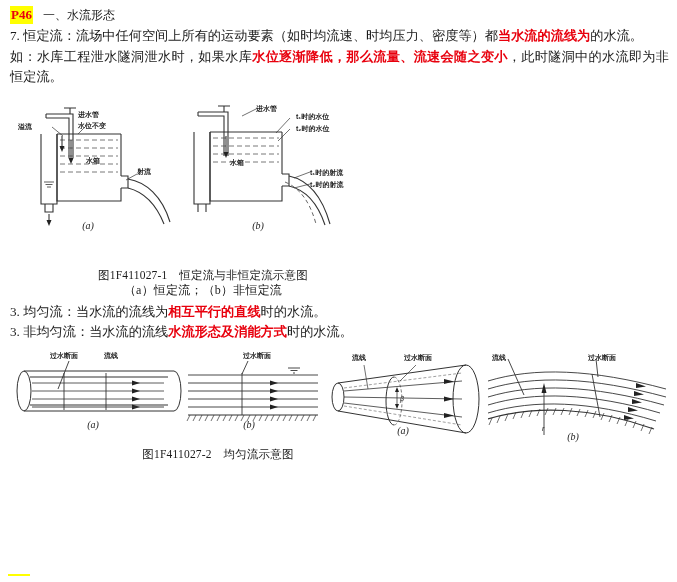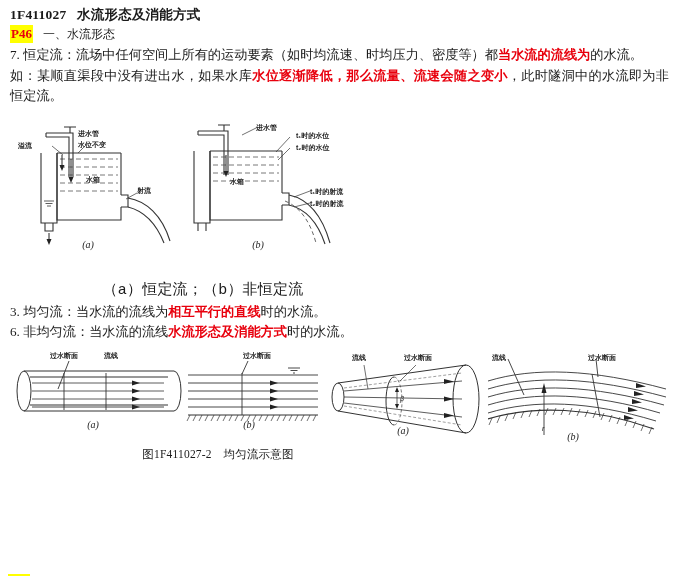--- a/index.html
+++ b/index.html
@@ -66,21 +66,21 @@
     position: relative;
     height: 170px;
     margin-top: 6px;
   }
   .cap {
     text-align: center;
     font-size: 11.5px;
     line-height: 15px;
     letter-spacing: 0.2px;
   }
-  .cap.small { font-size: 15px; font-family: Liberation Mono, monospace; }
+  .cap.small { font-size: 12px; }
   .fig-label {
     font-size: 10px;
     font-style: italic;
     text-align: center;
   }
   .dlabel {
     position: absolute;
     font-size: 7px;
     font-weight: bold;
     color: #222;
@@ -109,33 +109,28 @@
     left: 8px; bottom: 6px;
     width: 22px; height: 2px;
     background: #ffff00;
   }
 </style>
 </head>
 <body>
 
 <div class="page">
 
-  <div class="title-line">
-    <span>1F411027</span>
-    &nbsp;
-    <span>水流形态及消能方式</span>
-  </div>
 
   <div class="sub-line">
     <span class="pagemark">P46</span>
     <span class="sub-title">一、水流形态</span>
   </div>
 
   <p class="body" id="p1"><span>7. 恒定流：流场中任何空间上所有的运动要素（如时均流速、时均压力、密度等）都</span><span class="red">当水流的流线为</span><span>的水流。</span></p>
-  <p class="body" id="p4"><span>如：某顺直渠段中没有进出水，如果水库</span><span class="red">水位逐渐降低，那么流量、流速会随之变小</span><span>，此时隧洞中的水流即为非恒定流。</span></p>
+  <p class="body" id="p4"><span>如：水库工程泄水隧洞泄水时，如果水库</span><span class="red">水位逐渐降低，那么流量、流速会随之变小</span><span>，此时隧洞中的水流即为非恒定流。</span></p>
 
   <div class="fig1-wrap">
 
     <svg width="180" height="130" viewBox="0 0 180 130" style="position:absolute;left:8px;top:2px;">
       <g stroke="#333" fill="none" stroke-width="1.1">
 
         <path d="M25 38 L25 108 L41 108 L41 38"></path>
 
         <path d="M41 38 L41 105 L105 105 L105 92"></path>
         <path d="M41 38 L105 38"></path>
@@ -241,24 +236,25 @@
 
     <div class="dlabel" style="left:248px;top:10px;">进水管</div>
     <div class="dlabel" style="left:288px;top:18px;">t₁时的水位</div>
     <div class="dlabel" style="left:288px;top:30px;">t₂时的水位</div>
     <div class="dlabel" style="left:222px;top:64px;">水箱</div>
     <div class="dlabel" style="left:302px;top:74px;">t₁时的射流</div>
     <div class="dlabel" style="left:302px;top:86px;">t₂时的射流</div>
     <div class="fig-label" style="position:absolute;left:230px;top:126px;width:40px;">(b)</div>
   </div>
 
+  <div class="cap" style="width:330px;margin-left:30px;margin-top:4px;">图1F411027-1　恒定流与非恒定流示意图</div>
   <div class="cap small" style="width:330px;margin-left:30px;">（a）恒定流；（b）非恒定流</div>
 
   <p class="body" style="margin-top:4px;" id="p5"><span>3. 均匀流：当水流的流线为</span><span class="red">相互平行的直线</span><span>时的水流。</span></p>
-  <p class="body" id="p7"><span>6. 非均匀流：当水流的流线</span><span class="red">水流形态及消能方式</span><span>时的水流。</span></p>
+  <p class="body" id="p7"><span>3. 非均匀流：当水流的流线</span><span class="red">水流形态及消能方式</span><span>时的水流。</span></p>
 
   <div class="fig2-wrap">
 
     <svg width="170" height="90" viewBox="0 0 170 90" style="position:absolute;left:6px;top:2px;">
       <g stroke="#333" fill="none" stroke-width="1">
 
         <path d="M10 22 L160 22"></path>
         <path d="M10 62 L160 62"></path>
         <ellipse cx="10" cy="42" rx="7" ry="20"></ellipse>
         <path d="M160 22 A7 20 0 0 1 160 62"></path>

